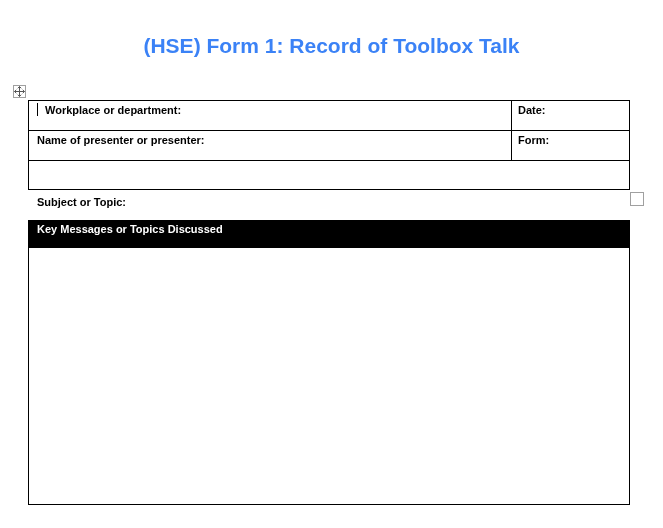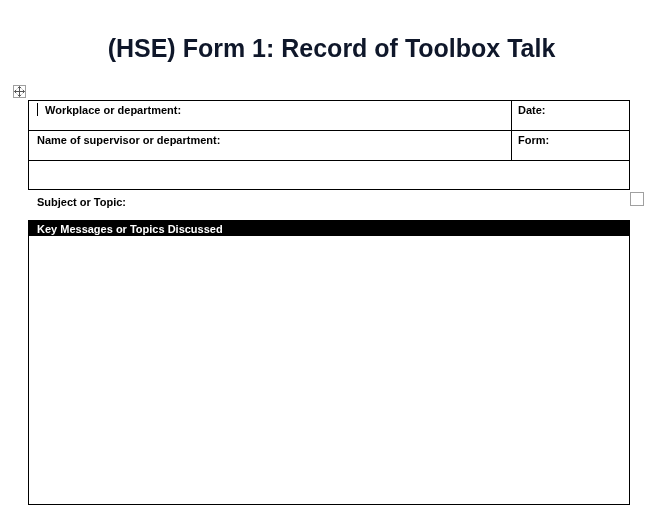--- a/index.html
+++ b/index.html
@@ -1,33 +1,33 @@
 <!DOCTYPE html>
 <html><head>
 <meta charset="utf-8">
 <style>
   html, body { margin:0; padding:0; }
   body { width:663px; height:528px; background:#ffffff; position:relative; overflow:hidden;
          font-family:"Liberation Sans", sans-serif; }
   .title { position:absolute; left:0; top:34px; width:663px; text-align:center;
-           font-size:25px; font-weight:bold; color:#0f172a; }
+           font-size:21px; font-weight:bold; color:#3b82f6; }
   .move-handle { position:absolute; left:13px; top:85px; width:13px; height:13px;
                  border:1px solid #a0a0a0; box-sizing:border-box; background:#fff;
                  display:flex; align-items:center; justify-content:center; cursor:move; }
   .move-handle svg { display:block; }
   .tbl { position:absolute; left:28px; border:1.5px solid #000; box-sizing:border-box; }
   .row { position:absolute; left:0; right:0; box-sizing:border-box; border-bottom:1px solid #000; }
   .row.last { border-bottom:none; }
   .cell-label { position:absolute; font-size:11px; font-weight:bold; color:#000; }
   .vline { position:absolute; top:0; bottom:0; border-left:1px solid #000; }
   .resize-handle { position:absolute; left:630px; top:192px; width:14px; height:14px;
                    border:1px solid #a0a0a0; box-sizing:border-box; background:#fff; }
   .km { position:absolute; left:28px; top:220px; width:602px; height:285px;
         border:1.5px solid #000; box-sizing:border-box; }
-  .km-header { position:absolute; left:0; top:0; right:0; height:15px; background:#000;
+  .km-header { position:absolute; left:0; top:0; right:0; height:27px; background:#000;
                color:#fff; font-size:11px; font-weight:bold; line-height:16px; padding-left:8px; }
   .caret { position:absolute; left:37px; top:103px; width:1px; height:13px; background:#000; }
 </style>
 </head>
 <body>
 
 <div class="title">(HSE) Form 1: Record of Toolbox Talk</div>
 
 <div class="move-handle">
   <svg width="11" height="11" viewBox="0 0 11 11">
@@ -36,21 +36,21 @@
   </svg>
 </div>
 
 <div class="tbl" style="top:100px; width:602px; height:90px;">
   <div class="row" style="top:0; height:30px;">
     <span class="cell-label" style="left:8px; top:3px;padding-left:8px;">Workplace or department:</span>
     <div class="vline" style="left:482px;"></div>
     <span class="cell-label" style="left:489px; top:3px;">Date:</span>
   </div>
   <div class="row" style="top:30px; height:30px;">
-    <span class="cell-label" style="left:8px; top:3px;">Name of supervisor or department:</span>
+    <span class="cell-label" style="left:8px; top:3px;">Name of presenter or presenter:</span>
     <div class="vline" style="left:482px;"></div>
     <span class="cell-label" style="left:489px; top:3px;">Form:</span>
   </div>
   <div class="row last" style="top:60px; height:28px;">
     <span class="cell-label" style="left:8px; top:3px;margin-top:32px;">Subject or Topic:</span>
   </div>
 </div>
 
 <div class="caret"></div>
 

